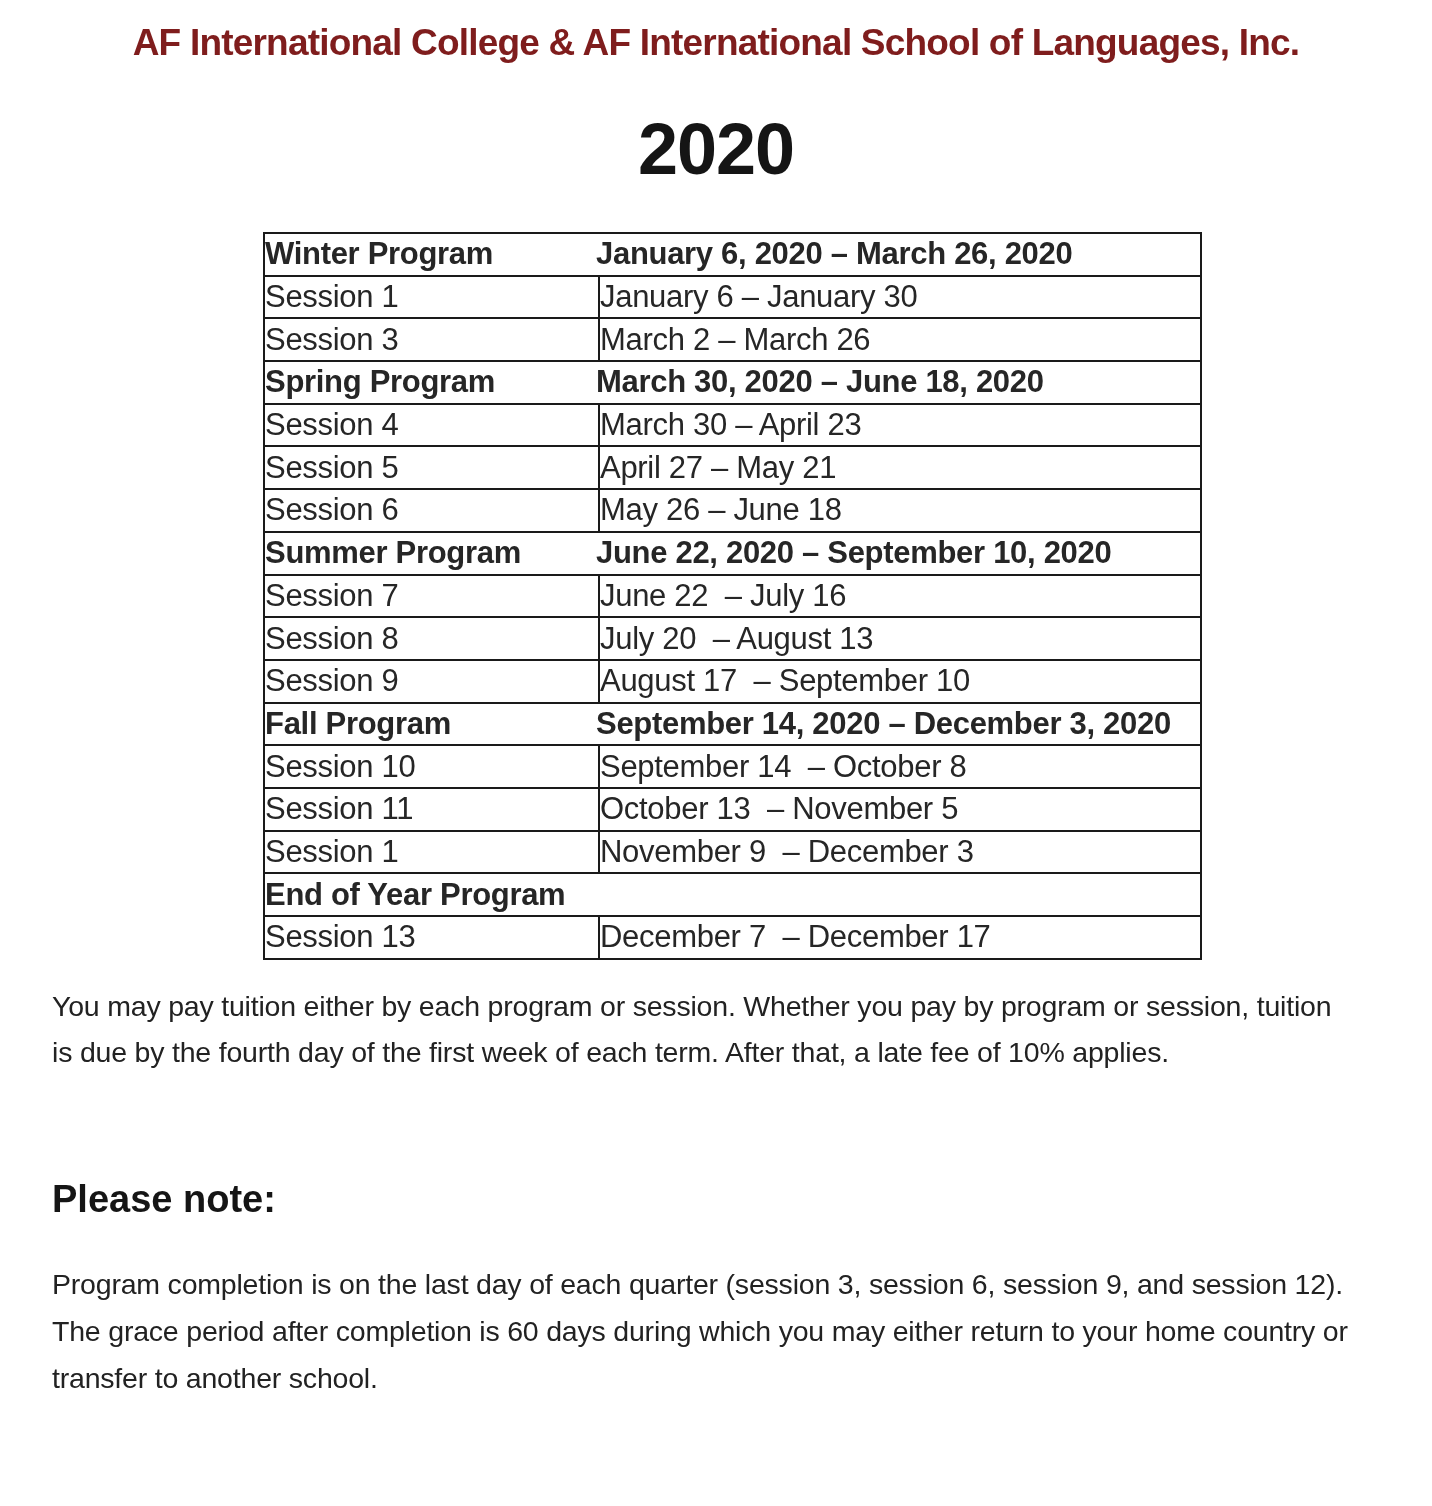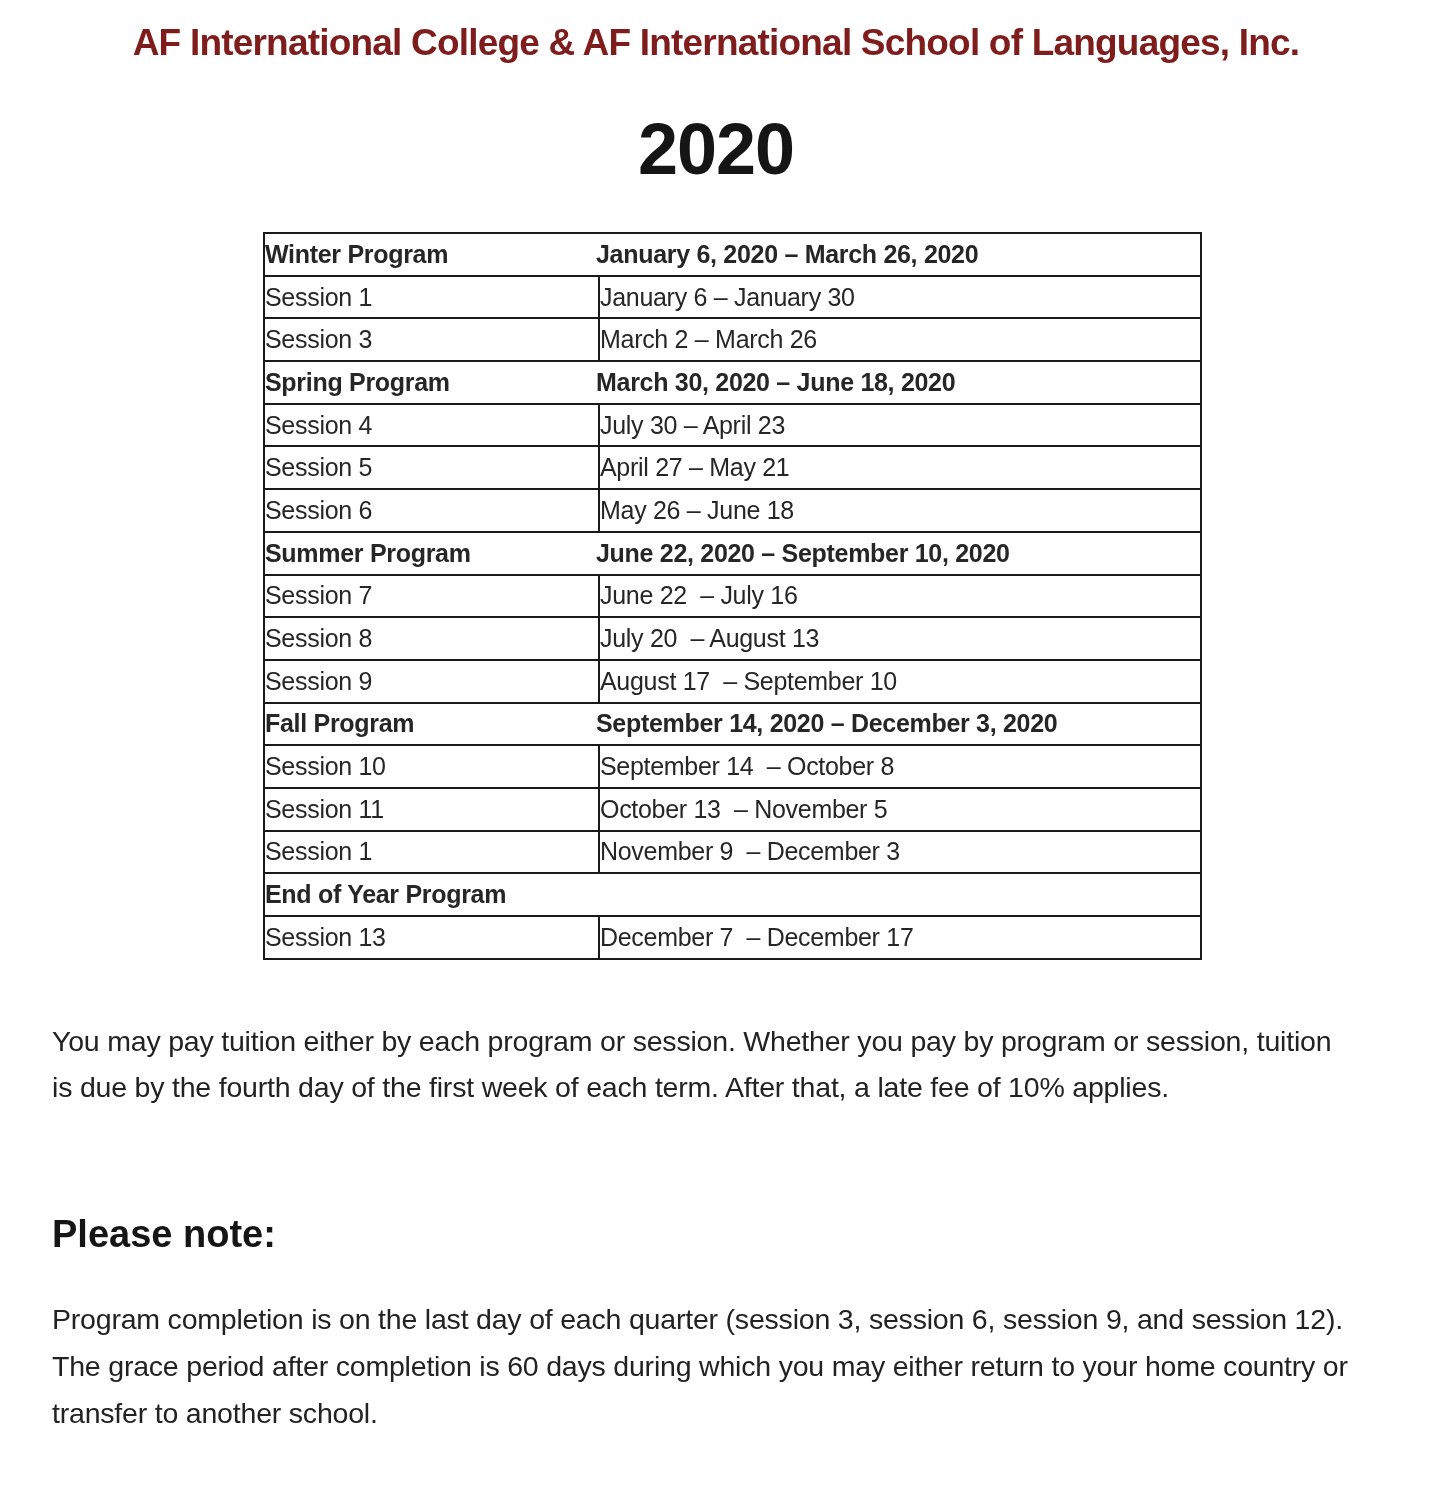--- a/index.html
+++ b/index.html
@@ -40,21 +40,21 @@
   table.schedule {
     border-collapse: collapse;
     margin-top: 42px;
     margin-left: 263px;
     width: 937px;
     table-layout: fixed;
   }
   table.schedule td {
     border: 2px solid #1a1a1a;
     height: 40.7px;
-    font-size: 25px;
+    font-size: 31px;
     vertical-align: middle;
     padding: 0;
     color: #262626;
     letter-spacing: -0.3px;
   }
   col.col-label { width: 335px; }
   col.col-dates { width: 602px; }
   td.s-label { padding-left: 15px; border-radius: 10px; }
   td.s-dates { padding-left: 13px; white-space: pre-wrap; }
   td.program-cell {
@@ -71,21 +71,21 @@
     font-weight: 700;
     white-space: pre-wrap;
   }
   .para {
     margin: 0 78px 0 52px;
     font-size: 28.5px;
     line-height: 1.64;
     letter-spacing: -0.2px;
     color: #222222;
   }
-  .para-tuition { margin-top: 58px; }
+  .para-tuition { margin-top: 23px; }
   .note-label {
     margin: 102px 78px 0 52px;
     font-size: 38px;
     font-weight: 700;
     color: #151515;
   }
   .para-completion { margin-top: 40px; padding-bottom: 14px; }
 </style>
 </head>
 <body>
@@ -111,21 +111,21 @@
         </tr>
         <tr>
           <td class="s-label">Session 3</td>
           <td class="s-dates">March 2 – March 26</td>
         </tr>
         <tr>
           <td colspan="2" class="program-cell"><span class="p-label">Spring Program</span><span class="p-dates">March 30, 2020 – June 18, 2020</span></td>
         </tr>
         <tr>
           <td class="s-label">Session 4</td>
-          <td class="s-dates">July 30 – April 23</td>
+          <td class="s-dates">March 30 – April 23</td>
         </tr>
         <tr>
           <td class="s-label">Session 5</td>
           <td class="s-dates">April 27 – May 21</td>
         </tr>
         <tr>
           <td class="s-label">Session 6</td>
           <td class="s-dates">May 26 – June 18</td>
         </tr>
         <tr>

